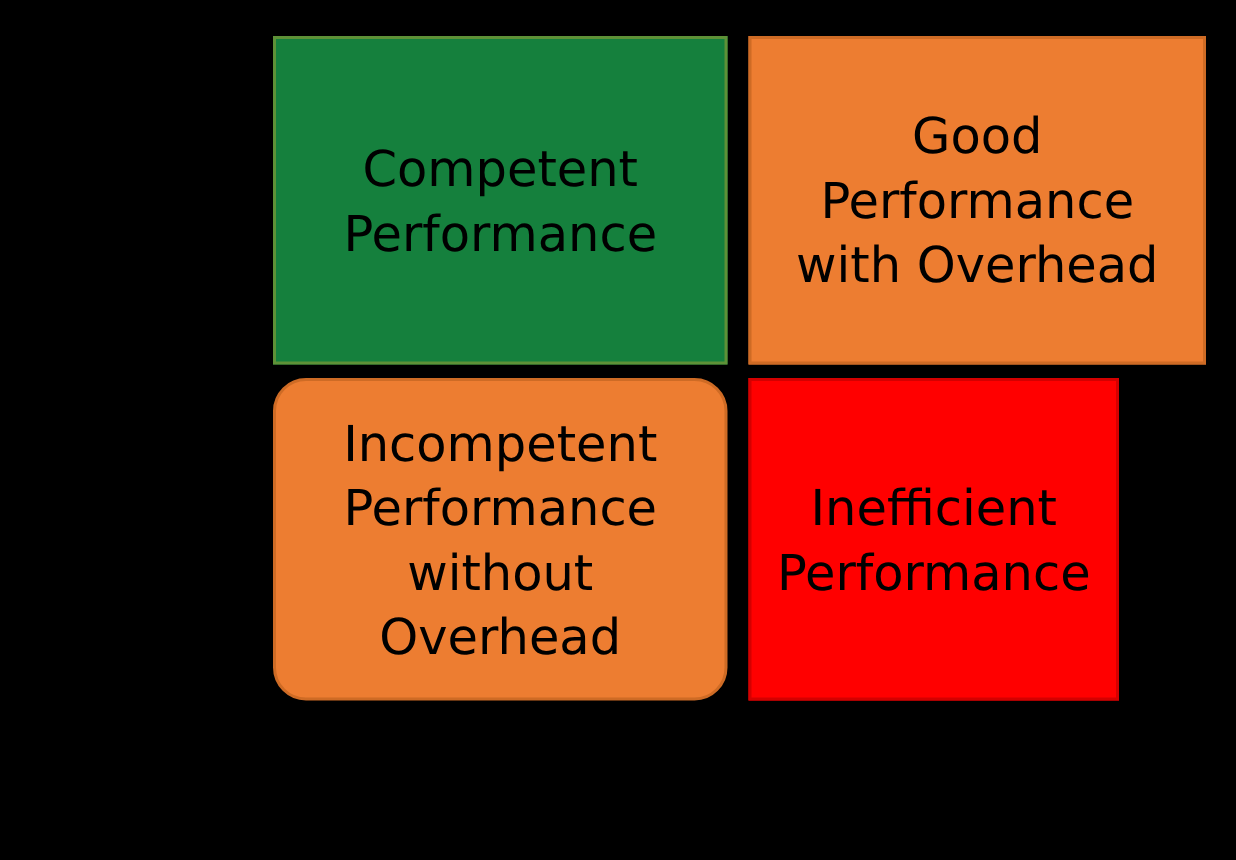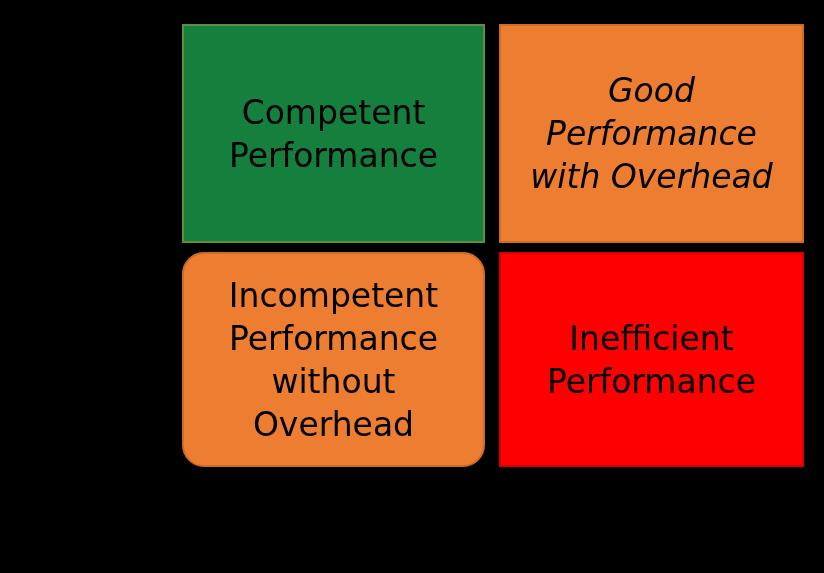--- a/index.html
+++ b/index.html
@@ -24,23 +24,23 @@
     justify-content: center;
     text-align: center;
   }
   .quadrant-label {
     white-space: pre-line;
     font-size: 33px;
     line-height: 43px;
     color: #000000;
   }
   .q-top-left     { left: 182px; top: 24px;  width: 303px; height: 219px; }
-  .q-top-right    { left: 499px; top: 24px;  width: 305px; height: 219px; font-style: italic; }
+  .q-top-right    { left: 499px; top: 24px;  width: 305px; height: 219px; }
   .q-bottom-left  { left: 182px; top: 252px; width: 303px; height: 215px; }
-  .q-bottom-right { left: 499px; top: 252px; width: 305px; height: 215px; }
+  .q-bottom-right { left: 499px; top: 252px; width: 247px; height: 215px; }
 </style>
 </head>
 <body>
 
 <div class="stage">
 
   <div class="quadrant q-top-left" style="background-color: #15803d; border-color: rgb(94, 145, 55);">
     <div class="quadrant-label">Competent
 Performance</div>
   </div>

